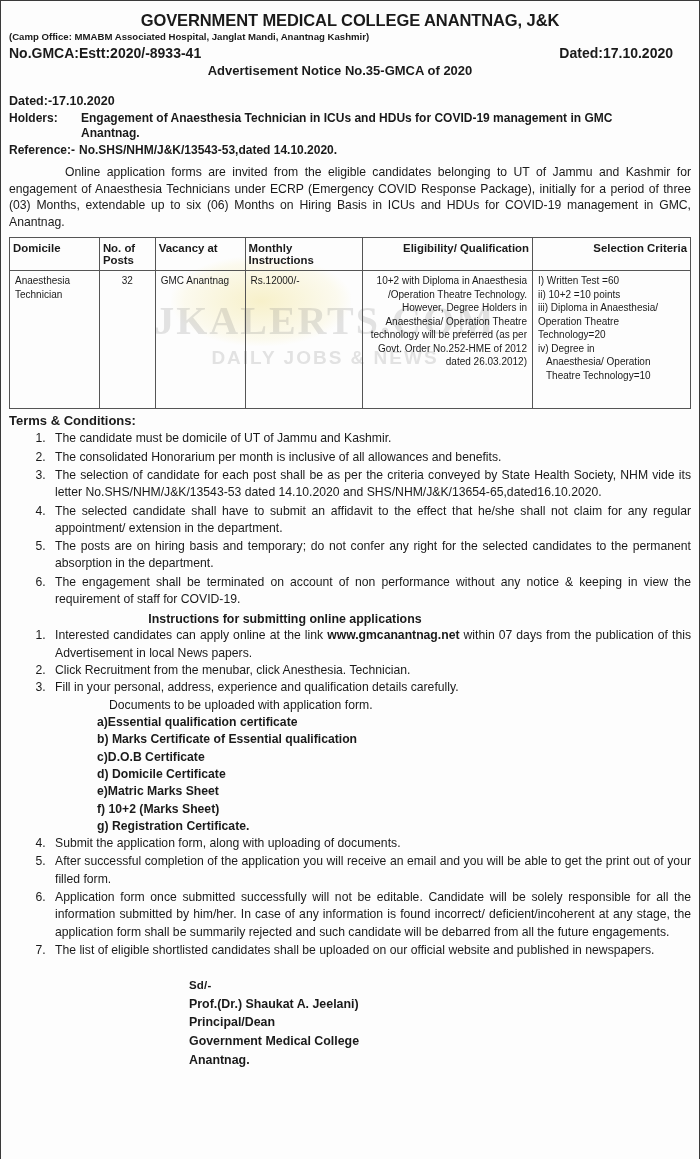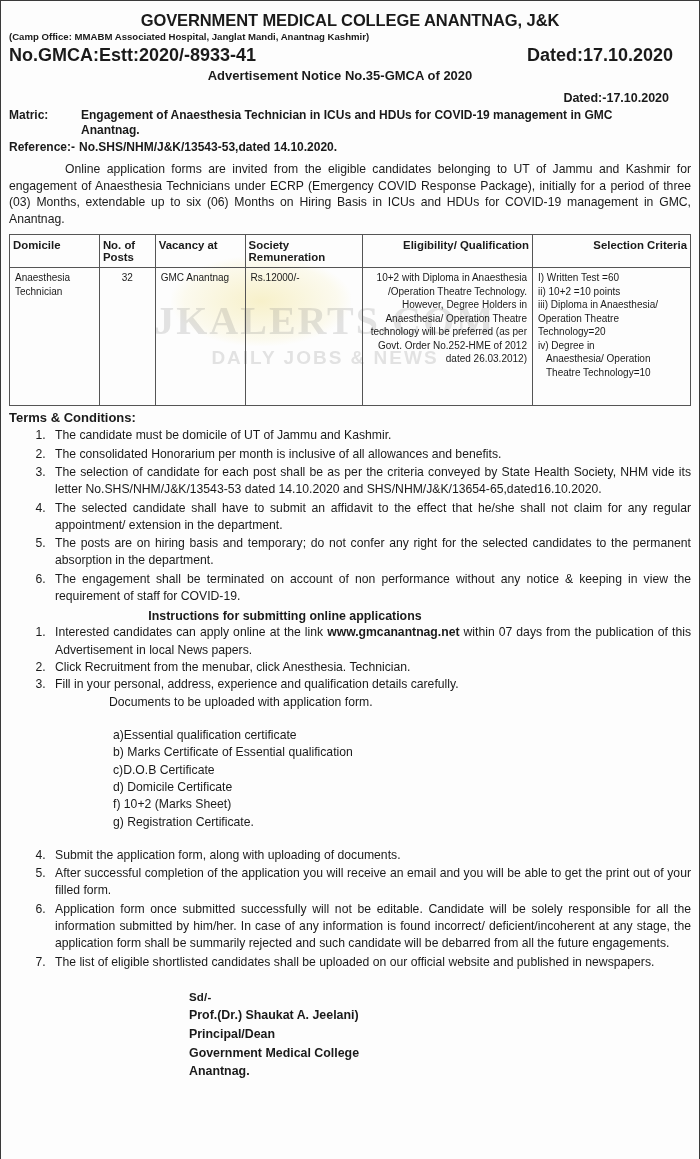--- a/index.html
+++ b/index.html
@@ -73,37 +73,37 @@
   }
   .subtitle {
     font-size: 9.6px;
     font-weight: bold;
     margin-bottom: 3px;
   }
   .noline {
     display: flex;
     justify-content: space-between;
     align-items: baseline;
-    font-size: 18px;
+    font-size: 14px;
     font-weight: bold;
     margin: 1px 0 2px 0;
     padding-right: 18px;
   }
   .advline {
     text-align: center;
     font-size: 13px;
     font-weight: bold;
     margin: 1px 0;
     padding-right: 20px;
   }
   .advdate {
-    text-align: right;
+    text-align: left;
     font-size: 12.5px;
     font-weight: bold;
-    margin: 8px 0 3px 0;
+    margin: 16px 0 3px 0;
     padding-right: 22px;
   }
   .fieldrow {
     display: flex;
     font-size: 12px;
     font-weight: bold;
     line-height: 1.28;
     margin-top: 1px;
   }
   .fieldrow .lbl { width: 72px; flex: 0 0 72px; }
@@ -178,24 +178,24 @@
     margin: 4px 0 1px 0;
     padding-right: 130px;
   }
   .docline {
     font-size: 12.2px;
     margin-left: 100px;
     line-height: 1.4;
   }
   ul.doclist {
     list-style: none;
-    margin: 16px;
+    margin: 0;
     padding: 0 0 0 88px;
     font-size: 12.2px;
-    font-weight: normal;
+    font-weight: bold;
     line-height: 1.42;
   }
   ul.doclist li { margin: 0; }
   .bold { font-weight: bold; }
 
   
   .sigblock {
     margin-top: 18px;
     text-align: left;
     padding-left: 180px;
@@ -227,21 +227,21 @@
 
     <div class="noline">
       <span>No.GMCA:Estt:2020/-8933-41</span>
       <span>Dated:17.10.2020</span>
     </div>
 
     <div class="advline">Advertisement Notice No.35-GMCA of 2020</div>
     <div class="advdate">Dated:-17.10.2020</div>
 
     <div class="fieldrow">
-      <span class="lbl">Matric:</span>
+      <span class="lbl">Holders:</span>
       <span class="val">Engagement of Anaesthesia Technician in ICUs and HDUs for COVID-19 management in GMC</span>
     </div>
     <div class="cont-indent">Anantnag.</div>
 
     <div class="fieldrow ref">
       <span class="lbl">Reference:-</span>
       <span class="val">No.SHS/NHM/J&amp;K/13543-53,dated 14.10.2020.</span>
     </div>
 
     <div class="para">Online application forms are invited from the eligible candidates belonging to UT of Jammu and Kashmir for engagement of Anaesthesia Technicians under ECRP (Emergency COVID Response Package), initially for a period of three (03) Months, extendable up to six (06) Months on Hiring Basis in ICUs and HDUs for COVID-19 management in GMC, Anantnag.</div>
@@ -253,21 +253,21 @@
         <col style="width:13.2%">
         <col style="width:17.2%">
         <col style="width:25.0%">
         <col style="width:23.2%">
       </colgroup>
       <thead>
         <tr>
           <th class="lefthead">Domicile</th>
           <th class="lefthead">No. of Posts</th>
           <th class="lefthead">Vacancy at</th>
-          <th class="lefthead">Society Remuneration</th>
+          <th class="lefthead">Monthly Instructions</th>
           <th>Eligibility/ Qualification</th>
           <th>Selection Criteria</th>
         </tr>
       </thead>
       <tbody>
         <tr>
           <td class="c-cat">Anaesthesia Technician</td>
           <td class="c-num">32</td>
           <td class="c-vac">GMC Anantnag</td>
           <td class="c-rem">Rs.12000/-</td>
@@ -299,20 +299,21 @@
       <li>Click Recruitment from the menubar, click Anesthesia. Technician.</li>
       <li>Fill in your personal, address, experience and qualification details carefully.</li>
     </ol>
 
     <div class="docline">Documents to be uploaded with application form.</div>
     <ul class="doclist">
       <li>a)Essential qualification certificate</li>
       <li>b)   Marks Certificate of Essential qualification</li>
       <li>c)D.O.B Certificate</li>
       <li>d)   Domicile Certificate</li>
+      <li>e)Matric Marks Sheet</li>
       <li>f)   10+2 (Marks Sheet)</li>
       <li>g)   Registration Certificate.</li>
     </ul>
 
     <ol class="numlist" start="4">
       <li>Submit the application form, along with uploading of documents.</li>
       <li>After successful completion of the application you will receive an email and you will be able to get the print out of your filled form.</li>
       <li>Application form once submitted successfully will not be editable. Candidate will be solely responsible for all the information submitted by him/her. In case of any information is found incorrect/ deficient/incoherent at any stage, the application form shall be summarily rejected and such candidate will be debarred from all the future engagements.</li>
       <li>The list of eligible shortlisted candidates shall be uploaded on our official website and published in newspapers.</li>
     </ol>

